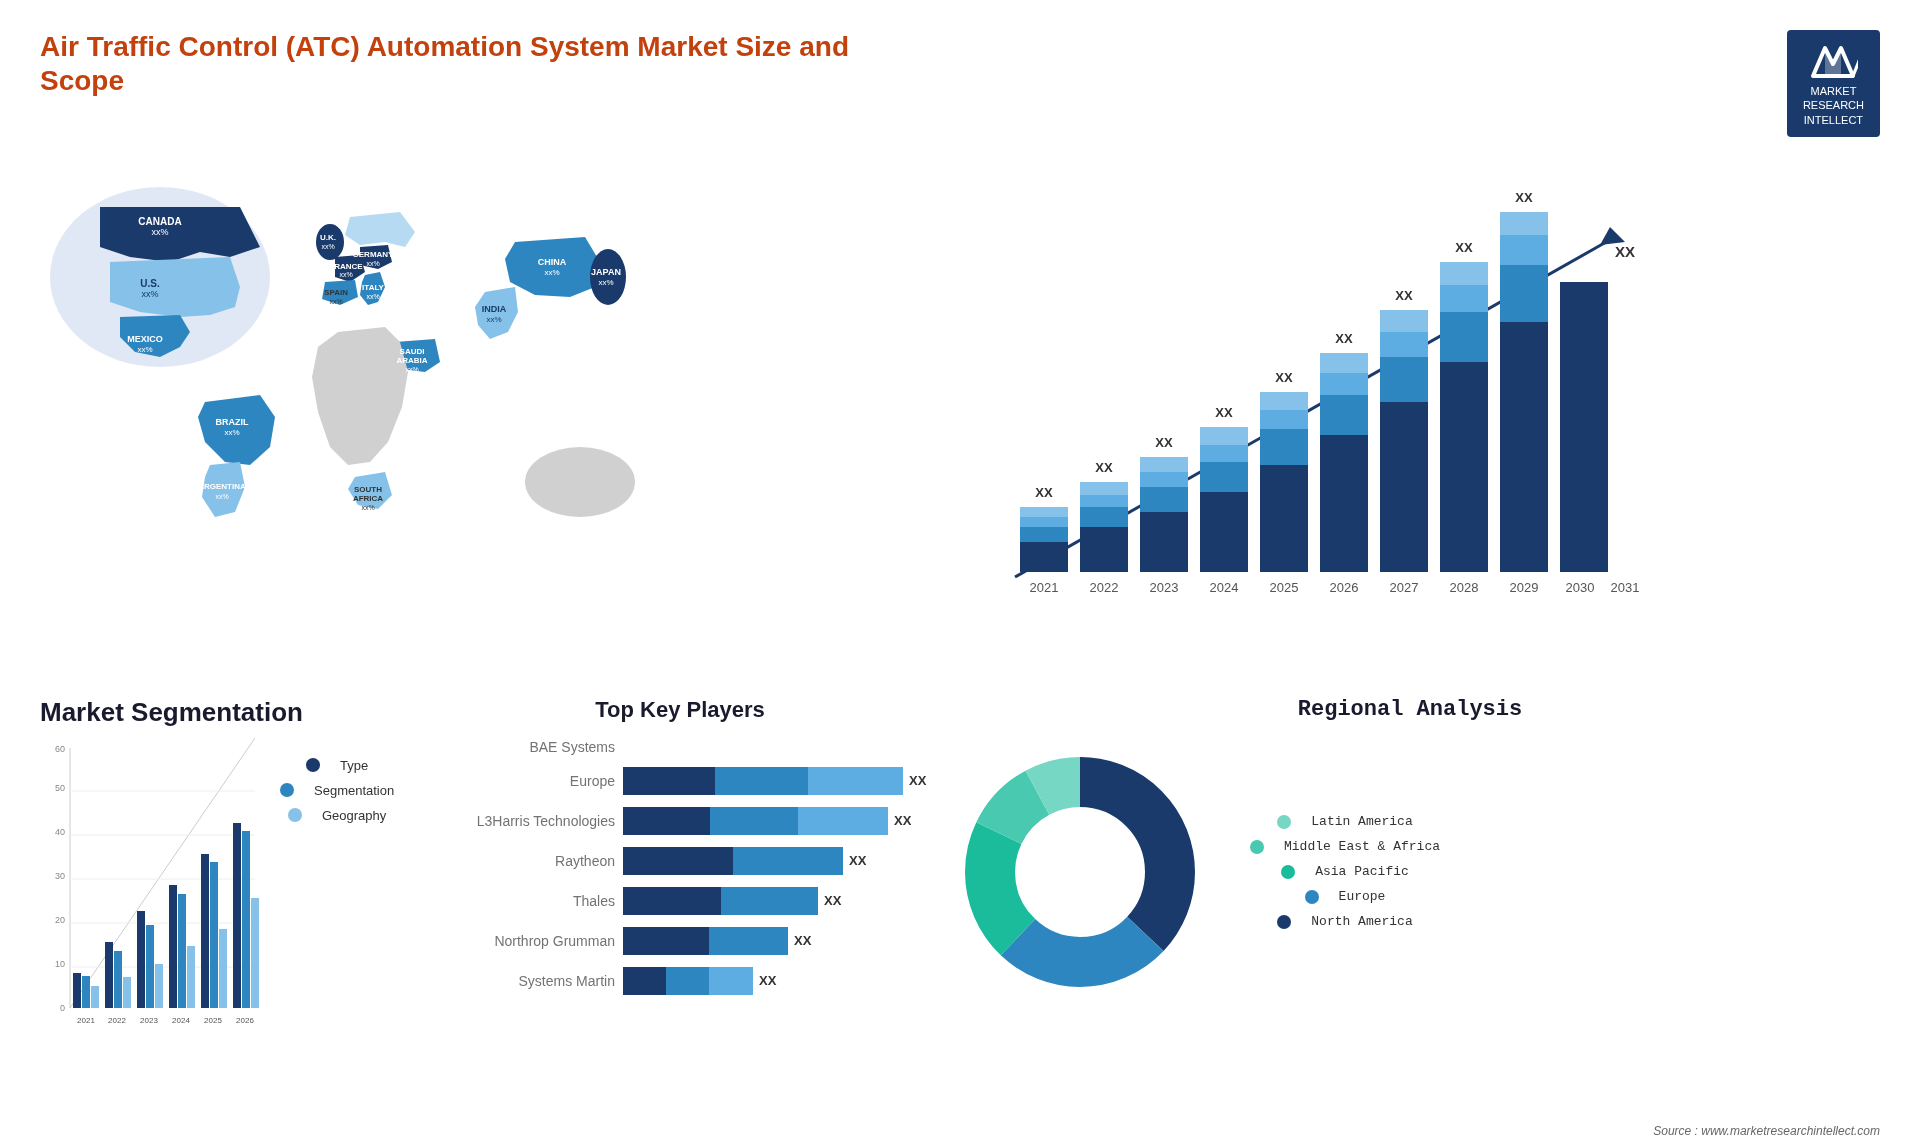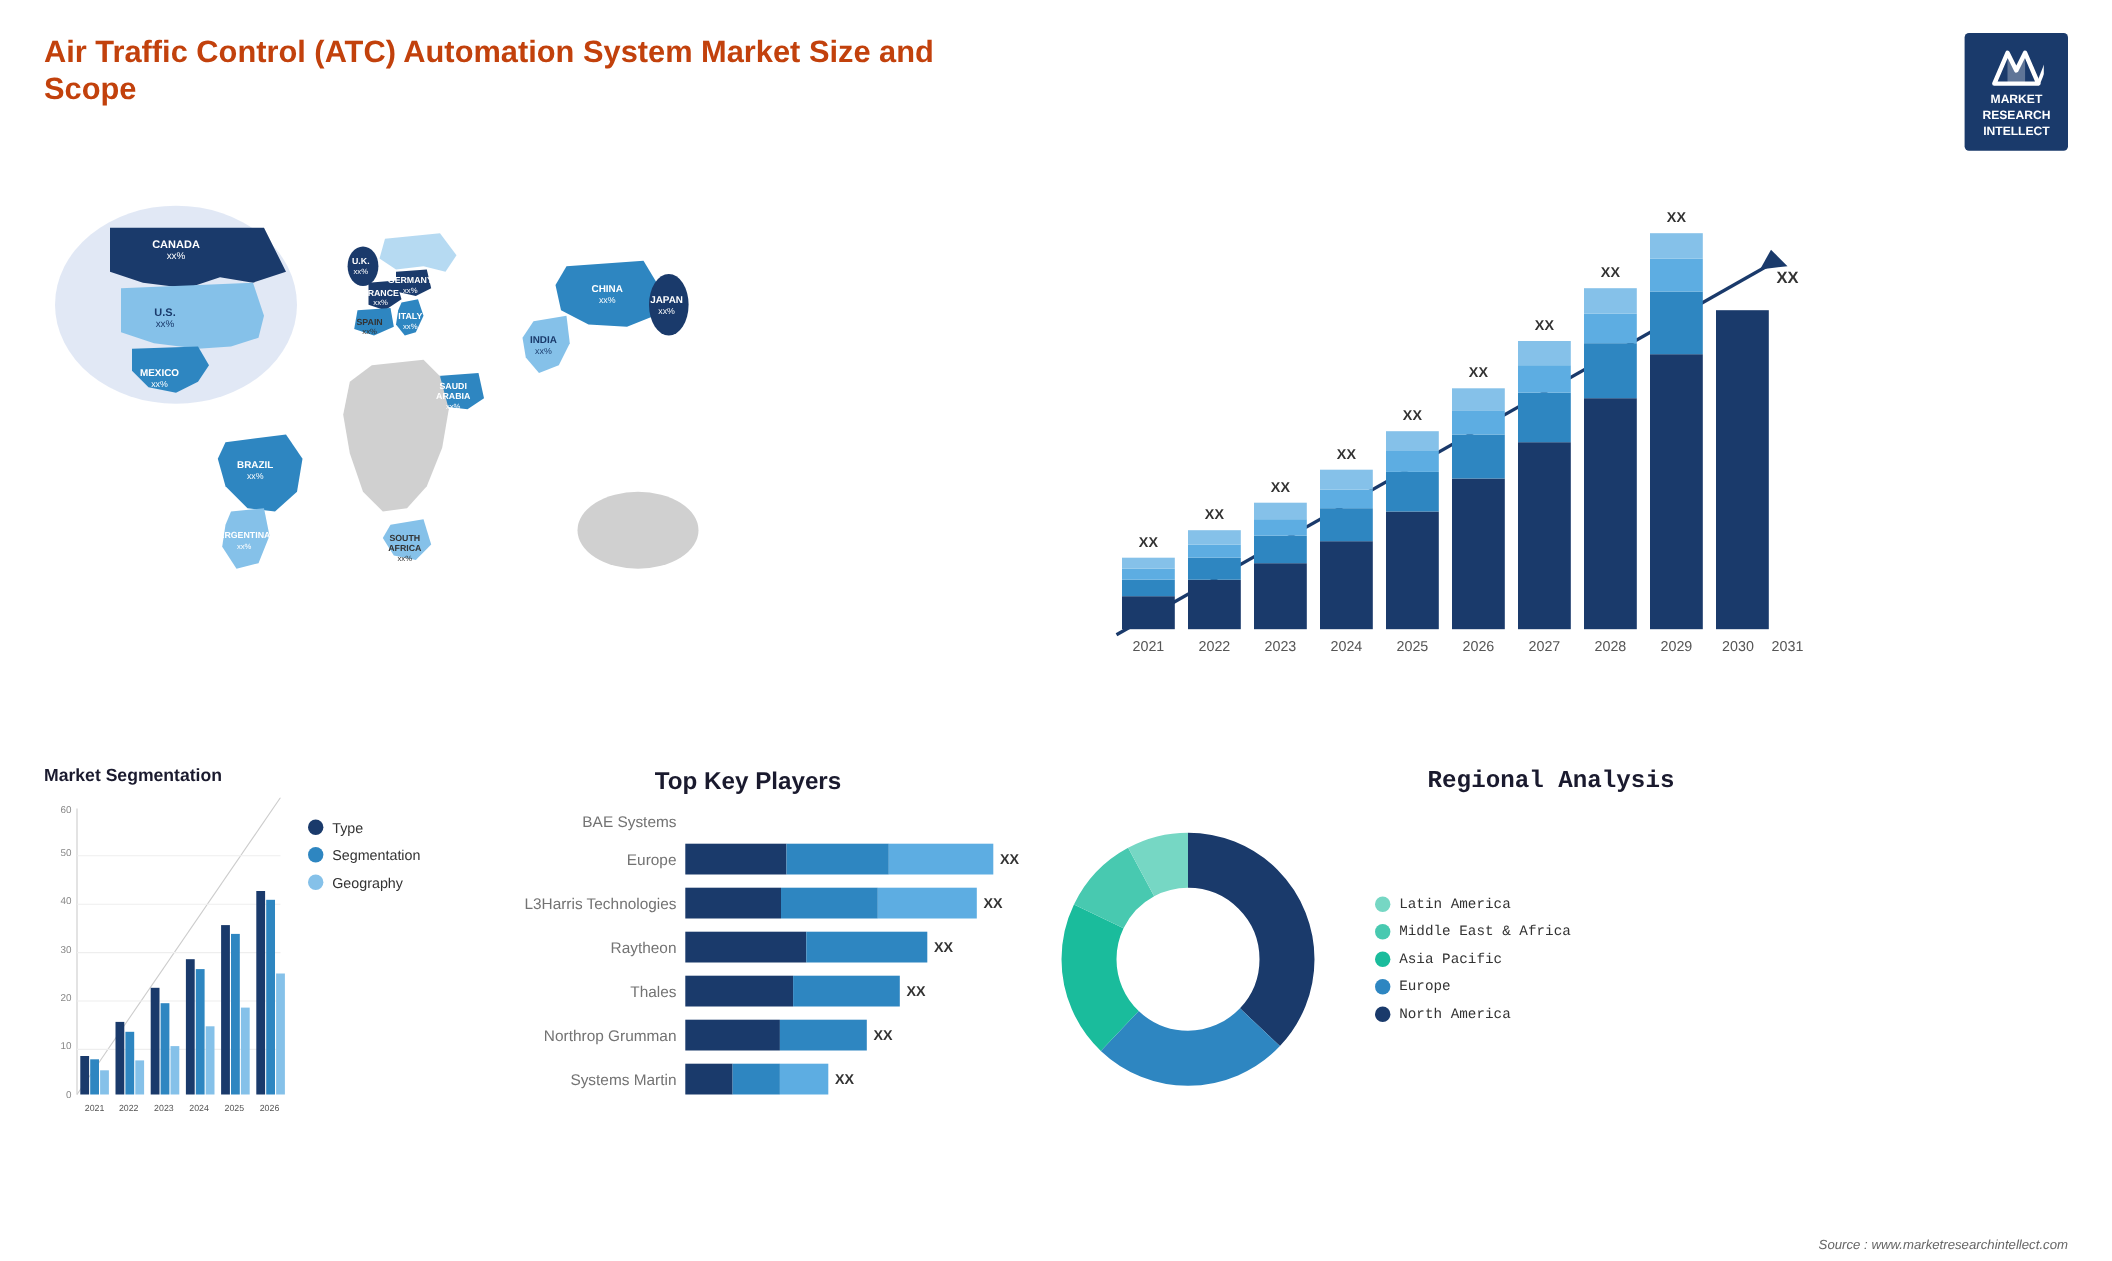--- a/index.html
+++ b/index.html
@@ -38,21 +38,21 @@
       display: flex;
       flex-direction: column;
       align-items: center;
     }
     .logo-icon {
       width: 50px;
       height: 40px;
     }
     .logo-text {
       font-size: 11px;
-      font-weight: 700;
+      font-weight: 400;
       color: white;
       text-align: center;
       line-height: 1.3;
       margin-top: 4px;
     }
 
     
     .content {
       display: flex;
       padding: 0 40px;
@@ -80,21 +80,21 @@
       padding: 20px 40px 0 40px;
       gap: 20px;
       height: 440px;
     }
 
     .segmentation-section {
       width: 380px;
       flex-shrink: 0;
     }
     .segmentation-title {
-      font-size: 16px;
+      font-size: 26px;
       font-weight: 700;
       color: #1a1a2e;
       margin-bottom: 10px;
     }
 
     .key-players-section {
       width: 480px;
       flex-shrink: 0;
     }
     .key-players-title {
@@ -168,23 +168,24 @@
       margin-top: 10px;
     }
     .donut-legend {
       display: flex;
       flex-direction: column;
       gap: 10px;
     }
     .legend-item {
       display: flex;
       align-items: center;
-      gap: 8px;
+      gap: 20px;
       font-size: 13px;
       color: #333;
+      justify-content: center;
     }
     .legend-dot {
       width: 14px;
       height: 14px;
       border-radius: 50%;
       flex-shrink: 0;
     }
 
     
     .source-text {

